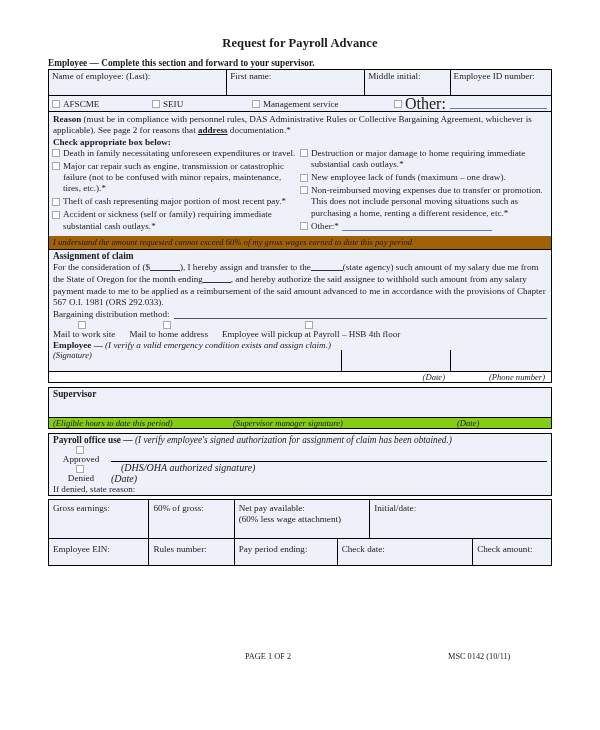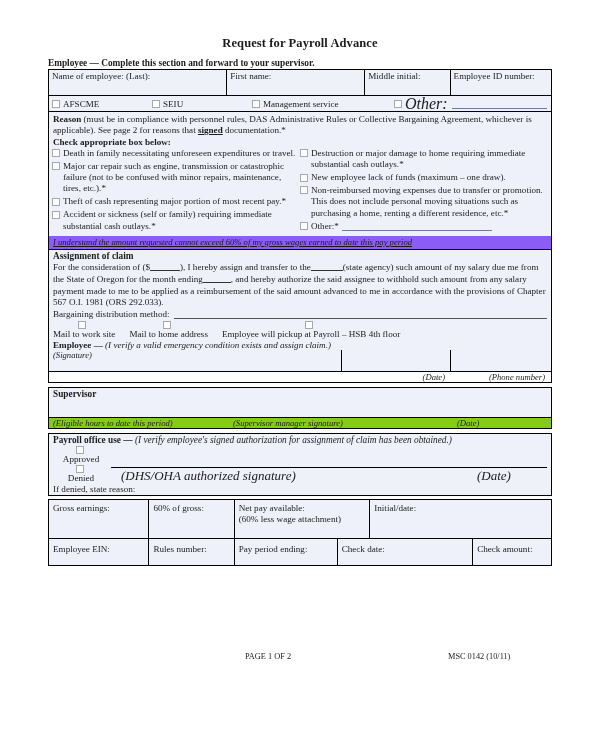--- a/index.html
+++ b/index.html
@@ -60,21 +60,21 @@
     background:#fff;
     box-sizing:border-box;
     vertical-align:-1px;
     margin-right:3px;
     flex:none;
   }
   .u-item{font-size:9.1px;display:flex;align-items:center;}
   .u1{width:76px;}
   .u2{width:76px;}
   .u3{width:118px;}
-  .u-other{display:flex;align-items:center;flex:1;font-style:italic;}
+  .u-other{display:flex;align-items:center;flex:1;}
   .u-other .line{
     flex:1;border-bottom:1px solid #6b7ca8;height:9px;margin-left:4px;margin-right:4px;
     background:#eef1fa;
   }
 
   
   .reason{
     font-size:9.1px;line-height:11.6px;
     padding:1.5px 4px 0 4px;
     background:#eef1fa;
@@ -91,23 +91,22 @@
   .opt{display:flex;align-items:flex-start;margin-bottom:1.5px;}
   .opt .chk{margin-top:1.5px;}
   .opt .txt{font-size:9.1px;line-height:11.4px;}
   .opt .inline-line{
     display:inline-block;border-bottom:1px solid #6b7ca8;
     width:150px;height:9px;vertical-align:-1px;margin-left:3px;
   }
 
   .understand{
     font-size:8.6px;font-style:italic;
-    padding:1px 4px 2px 4px;background:#8b5cf6;
+    padding:1px 4px 2px 4px;background:#a16207;
     border-bottom:1.2px solid #000;
-    text-decoration:underline;
   }
 
   .sect-hd{
     font-size:9.3px;font-weight:bold;padding:1px 4px 0 4px;background:#eef1fa;
   }
   .para{
     font-size:9.1px;line-height:11.6px;padding:0 4px 0 4px;background:#eef1fa;
   }
   .blank{
     display:inline-block;border-bottom:1px solid #333;
@@ -171,21 +170,21 @@
 
   .po-hd{font-size:9.3px;padding:1px 4px 1px 4px;}
   .po-hd b{font-weight:bold;}
   .po-hd i{font-style:italic;}
   .po-body{display:flex;padding:0 4px 0 2px;}
   .po-checks{width:60px;}
   .po-chk-row{display:flex;align-items:center;font-size:9.1px;line-height:11px;flex-direction:column;}
   .po-chk-row .chk{margin-right:2px;}
   .po-sig{flex:1;display:flex;flex-direction:column;justify-content:flex-end;}
   .po-sig-line{border-bottom:1px solid #000;height:11px;}
-  .po-sig-caps{display:flex;font-size:13px;font-style:italic;}
+  .po-sig-caps{display:flex;font-size:10px;font-style:italic;flex-direction:column;}
   .po-sig-caps .p1{flex:1;padding-left:10px;}
   .po-sig-caps .p2{width:70px;}
   .po-denied{font-size:9.1px;padding:0 4px 1px 4px;}
 
   
   .grid{
     margin:3px 48px 0 48px;border:1.3px solid #000;box-sizing:border-box;background:#eef1fa;
   }
   .grow{display:flex;}
   .grow.first{border-bottom:1.2px solid #000;}
@@ -243,21 +242,21 @@
       </div>
       <div class="u-other">
         <span class="chk"></span>
         <span>Other:</span>
         <span class="line"></span>
       </div>
     </div>
 
     <div class="reason">
       <b>Reason</b><span> (must be in compliance with personnel rules, DAS Administrative Rules or Collective Bargaining</span>
-      <span>Agreement, whichever is applicable). See page 2 for reasons that </span><u>signed</u><span> documentation.*</span>
+      <span>Agreement, whichever is applicable). See page 2 for reasons that </span><u>address</u><span> documentation.*</span>
     </div>
     <div class="checkhdr">Check appropriate box below:</div>
 
     <div class="cols">
       <div class="col">
         <div class="opt">
           <span class="chk"></span>
           <span class="txt">Death in family necessitating unforeseen expenditures or travel.</span>
         </div>
         <div class="opt">

